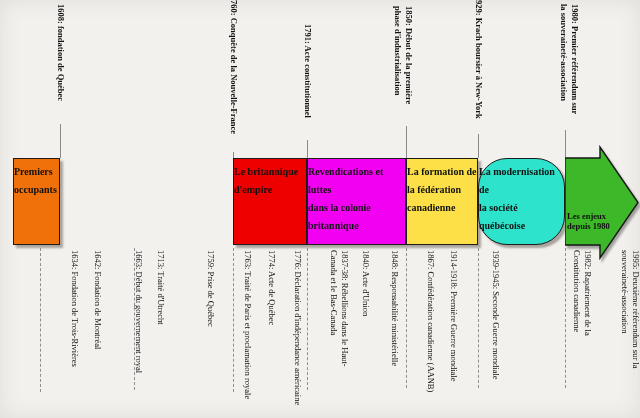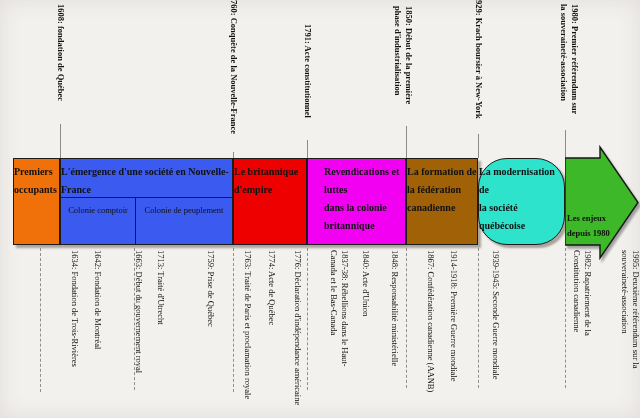--- a/index.html
+++ b/index.html
@@ -28,21 +28,21 @@
     position:absolute;transform:rotate(90deg);transform-origin:0 0;
     white-space:pre;line-height:11px;font-size:8.5px;letter-spacing:0px;
   }
   .vtop{font-weight:bold;}
   .tline{position:absolute;width:1px;background:#8b8b8b;}
   .dash{position:absolute;width:0;border-left:1px dashed #8f8f8f;}
   
   #arrow-svg{position:absolute;left:565px;top:145px;filter:drop-shadow(2px 3px 1px rgba(40,40,40,.40));}
   #arrow-label{
     position:absolute;left:567px;top:211px;width:54px;
-    font-weight:bold;font-size:8.5px;line-height:15px;white-space:pre-line;
+    font-weight:bold;font-size:8.5px;line-height:10px;white-space:pre-line;
   }
 </style>
 </head>
 <body>
 
 <div id="stage">
 
   <div id="top-events">
       <div class="vlabel vtop" style="left: 65.5px; top: 4px;">1608: fondation de Québec</div>
       <div class="tline" style="left: 60px; top: 124px; height: 34px;"></div>
@@ -58,41 +58,33 @@
       <div class="vlabel vtop" style="left: 580px; top: 4px;">1980: Premier référendum sur
 la souveraineté-association</div>
       <div class="tline" style="left: 565px; top: 130px; height: 28px;"></div>
     </div>
 
   <div class="seg" style="left: 13px; width: 47px; background: rgb(240, 112, 10);">
     <div class="seg-head">Premiers
 occupants</div>
   </div>
 
-  <div class="seg" style="left: 60px; width: 173px; background: rgb(59, 90, 240);">
-    <div class="seg-head">L'émergence d'une société en Nouvelle-
-France</div>
-    <div class="seg-sub">
-      <div class="subcol" style="width:74px;">Colonie comptoir</div>
-      <div class="subcol" style="flex:1;">Colonie de peuplement</div>
-    </div>
-  </div>
 
   <div class="seg" style="left: 233px; width: 74px; background: rgb(238, 0, 0);">
     <div class="seg-head">Le britannique
 d'empire</div>
   </div>
 
-  <div class="seg" style="left: 307px; width: 99px; background: rgb(242, 0, 242); padding-left: 16px;">
+  <div class="seg" style="left: 307px; width: 99px; background: rgb(242, 0, 242);">
     <div class="seg-head">Revendications et luttes
 dans la colonie
 britannique</div>
   </div>
 
-  <div class="seg" style="left: 406px; width: 72px; background: #a16207;">
+  <div class="seg" style="left: 406px; width: 72px; background: #fde047;">
     <div class="seg-head">La formation de
 la fédération
 canadienne</div>
   </div>
 
   <div class="seg" style="left: 478px; width: 87px; background: rgb(45, 227, 204); border-radius: 29px;">
     <div class="seg-head">La modernisation de
 la société québécoise</div>
   </div>
 

